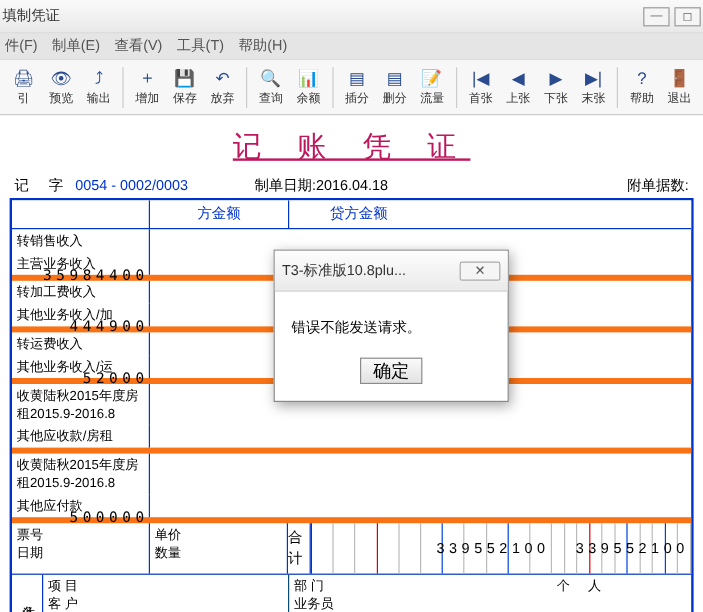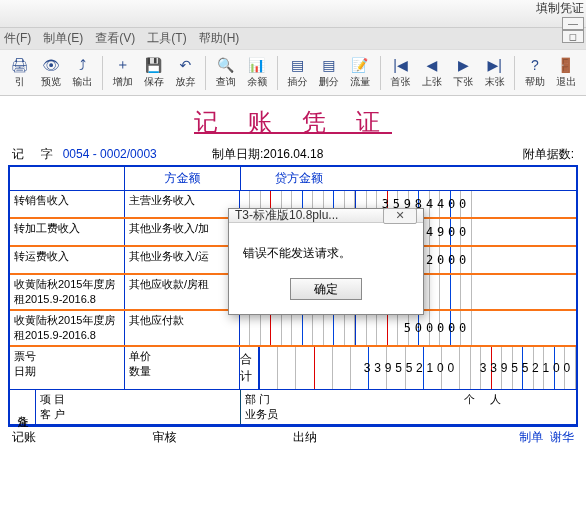--- a/index.html
+++ b/index.html
@@ -1,17 +1,17 @@
 <!DOCTYPE html>
 <html><head>
 <meta charset="utf-8">
 <style>
 * { box-sizing: border-box; margin: 0; padding: 0; }
 body { font-family: "Microsoft YaHei", SimSun, sans-serif; font-size: 12px; background: #fff; width: 586px; height: 510px; overflow: hidden; position: relative; }
-.titlebar { height: 28px; background: linear-gradient(#fafafa, #e8e8e8); border-bottom: 1px solid #ccc; display: flex; align-items: flex-end; padding: 0 2px; flex-direction: column; }
+.titlebar { height: 28px; background: linear-gradient(#fafafa, #e8e8e8); border-bottom: 1px solid #ccc; display: flex; align-items: center; padding: 0 2px; }
 .titlebar .title { flex: 1; color: #333; }
 .titlebar .winbtn { width: 22px; height: 16px; margin-left: 4px; border: 1px solid #999; background: #f5f5f5; display: flex; align-items: center; justify-content: center; font-size: 10px; color: #666; }
 .menubar { height: 22px; background: #e5e5e5; border-bottom: 1px solid #ddd; display: flex; align-items: center; padding: 0 4px; color: #555; }
 .menubar span { margin-right: 12px; }
 .toolbar { height: 46px; background: #f7f7f7; border-bottom: 1px solid #ccc; display: flex; align-items: center; padding: 0 4px; }
 .tbtn { display: flex; flex-direction: column; align-items: center; justify-content: center; width: 30px; height: 40px; margin: 0 1px; cursor: pointer; }
 .tbtn .ic { width: 18px; height: 18px; display: flex; align-items: center; justify-content: center; font-size: 14px; color: #2a4b8d; }
 .tbtn .lb { font-size: 10px; color: #333; margin-top: 1px; }
 .tsep { width: 1px; height: 34px; background: #ccc; margin: 0 4px; }
 .docarea { padding: 4px 6px; }
@@ -20,21 +20,21 @@
 .meta .m1 { flex: 0 0 200px; }
 .meta .m2 { flex: 1; }
 .meta .m3 { text-align: center; }
 .grid { border: 2px solid #0033cc; margin: 0 2px; }
 .ghead { display: flex; border-bottom: 1px solid #0033cc; background: #fff; }
 .ghead > div { border-right: 1px solid #0033cc; text-align: center; padding: 3px 0; color: #0033cc; font-size: 12px; }
 .col-sum { width: 115px; }
 .col-sub { width: 115px; }
 .col-amt { width: 116px; position: relative; }
 .col-amt2 { width: 116px; position: relative; border-right: none !important; }
-.grow { display: flex; border-bottom: 2px solid #f97316; min-height: 28px; }
+.grow { display: flex; border-bottom: 5px solid #f97316; min-height: 28px; flex-direction: column; }
 .grow > div { border-right: 1px solid #0033cc; padding: 2px 4px; font-size: 11px; color: #000; }
 .grow .col-amt, .grow .col-amt2 { padding: 0; font-family: monospace; font-size: 12px; text-align: right; display: flex; align-items: center; justify-content: flex-end; }
 .amtcell { position: relative; width: 100%; height: 100%; }
 .amtlines { position: absolute; inset: 0; display: flex; }
 .amtlines span { flex: 1; border-right: 1px solid #bbb; }
 .amtlines span:nth-child(3n) { border-right: 1px solid #0044dd; }
 .amtlines span.red { border-right: 1px solid #d00; }
 .amtval { position: absolute; right: 2px; top: 50%; transform: translateY(-50%); letter-spacing: 3.8px; color: #000; }
 .tally { display: flex; border-bottom: 1px solid #0033cc; }
 .tally .tl { width: 115px; border-right: 1px solid #0033cc; padding: 2px 4px; font-size: 11px; }
@@ -43,26 +43,26 @@
 .footrow .bz { width: 26px; border-right: 1px solid #0033cc; display: flex; align-items: center; justify-content: center; writing-mode: vertical-rl; font-size: 11px; }
 .footrow .fc { flex: 1; padding: 2px 4px; font-size: 11px; }
 .footrow .fc2 { width: 220px; border-left: 1px solid #0c4a6e; padding: 2px 4px; font-size: 11px; }
 .footrow .fc3 { width: 116px; padding: 2px 4px; font-size: 11px; text-align: left; letter-spacing:6px; }
 .sigrow { display: flex; padding: 2px 6px; font-size: 12px; color: #000; }
 .sigrow > div { flex: 1; }
 .sigrow .sig-make { color: #0033cc; text-align: right; }
 .sigrow .sig-name { color: #0033cc; }
 
 .dialog { position: absolute; left: 228px; top: 208px; width: 196px; background: #fff; border: 1px solid #888; box-shadow: 2px 3px 10px rgba(0,0,0,.35); }
-.dlg-tb { height: 14px; background: linear-gradient(#fdfdfd,#eaeaea); border-bottom: 1px solid #ccc; display: flex; align-items: center; padding: 0 6px; font-size: 12px; }
+.dlg-tb { height: 34px; background: linear-gradient(#fdfdfd,#eaeaea); border-bottom: 1px solid #ccc; display: flex; align-items: center; padding: 0 6px; font-size: 12px; }
 .dlg-tb .dt { flex: 1; color: #333; }
 .dlg-tb .dx { width: 34px; height: 16px; border: 1px solid #aaa; border-radius: 2px; display: flex; align-items: center; justify-content: center; font-size: 11px; color: #555; background:#f5f5f5; }
 .dlg-body { padding: 22px 14px 16px; font-size: 12px; color: #000; }
 .dlg-btns { text-align: center; padding: 0 0 14px; }
-.dlg-btns button { width: 72px; height: 22px; font-size: 12px; background: linear-gradient(#fafafa,#e2e2e2); border: 1px solid #8a8a8a; cursor: pointer; font-family: Liberation Mono, monospace; }
+.dlg-btns button { width: 52px; height: 22px; font-size: 15px; background: linear-gradient(#fafafa,#e2e2e2); border: 1px solid #8a8a8a; cursor: pointer; font-family: Liberation Mono, monospace; }
 </style>
 </head>
 <body>
 
 <div class="titlebar">
   <span class="title">填制凭证</span>
   <span class="winbtn">—</span>
   <span class="winbtn">◻</span>
 </div>
 

